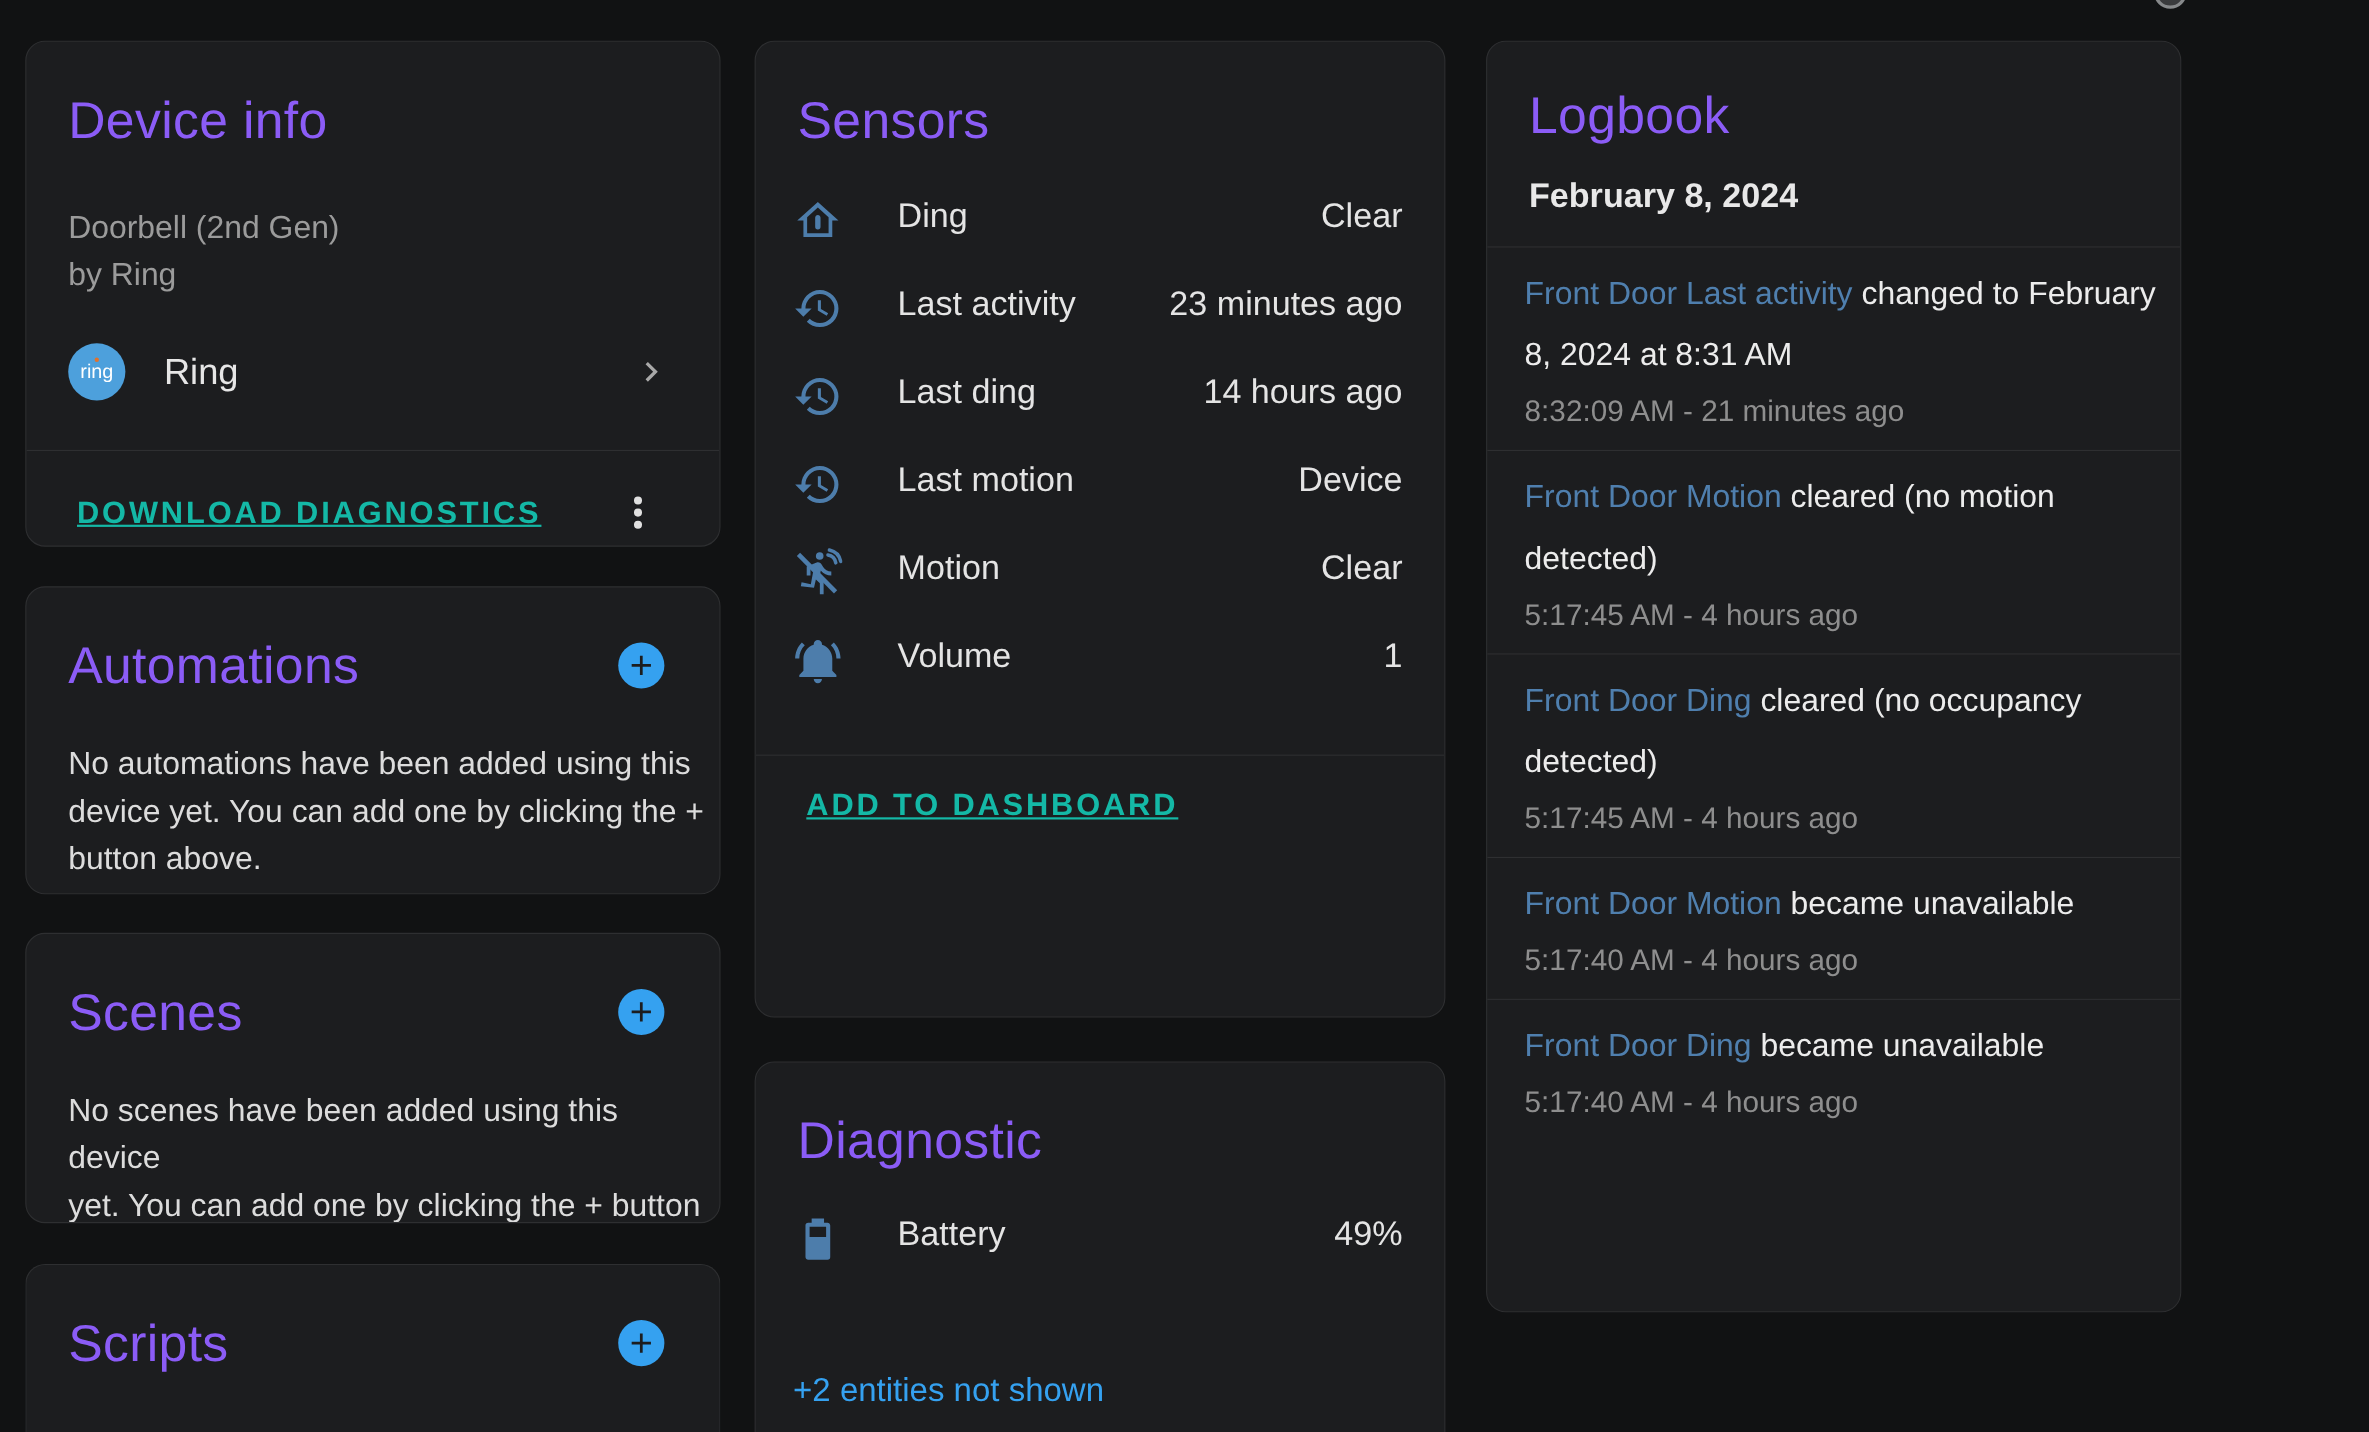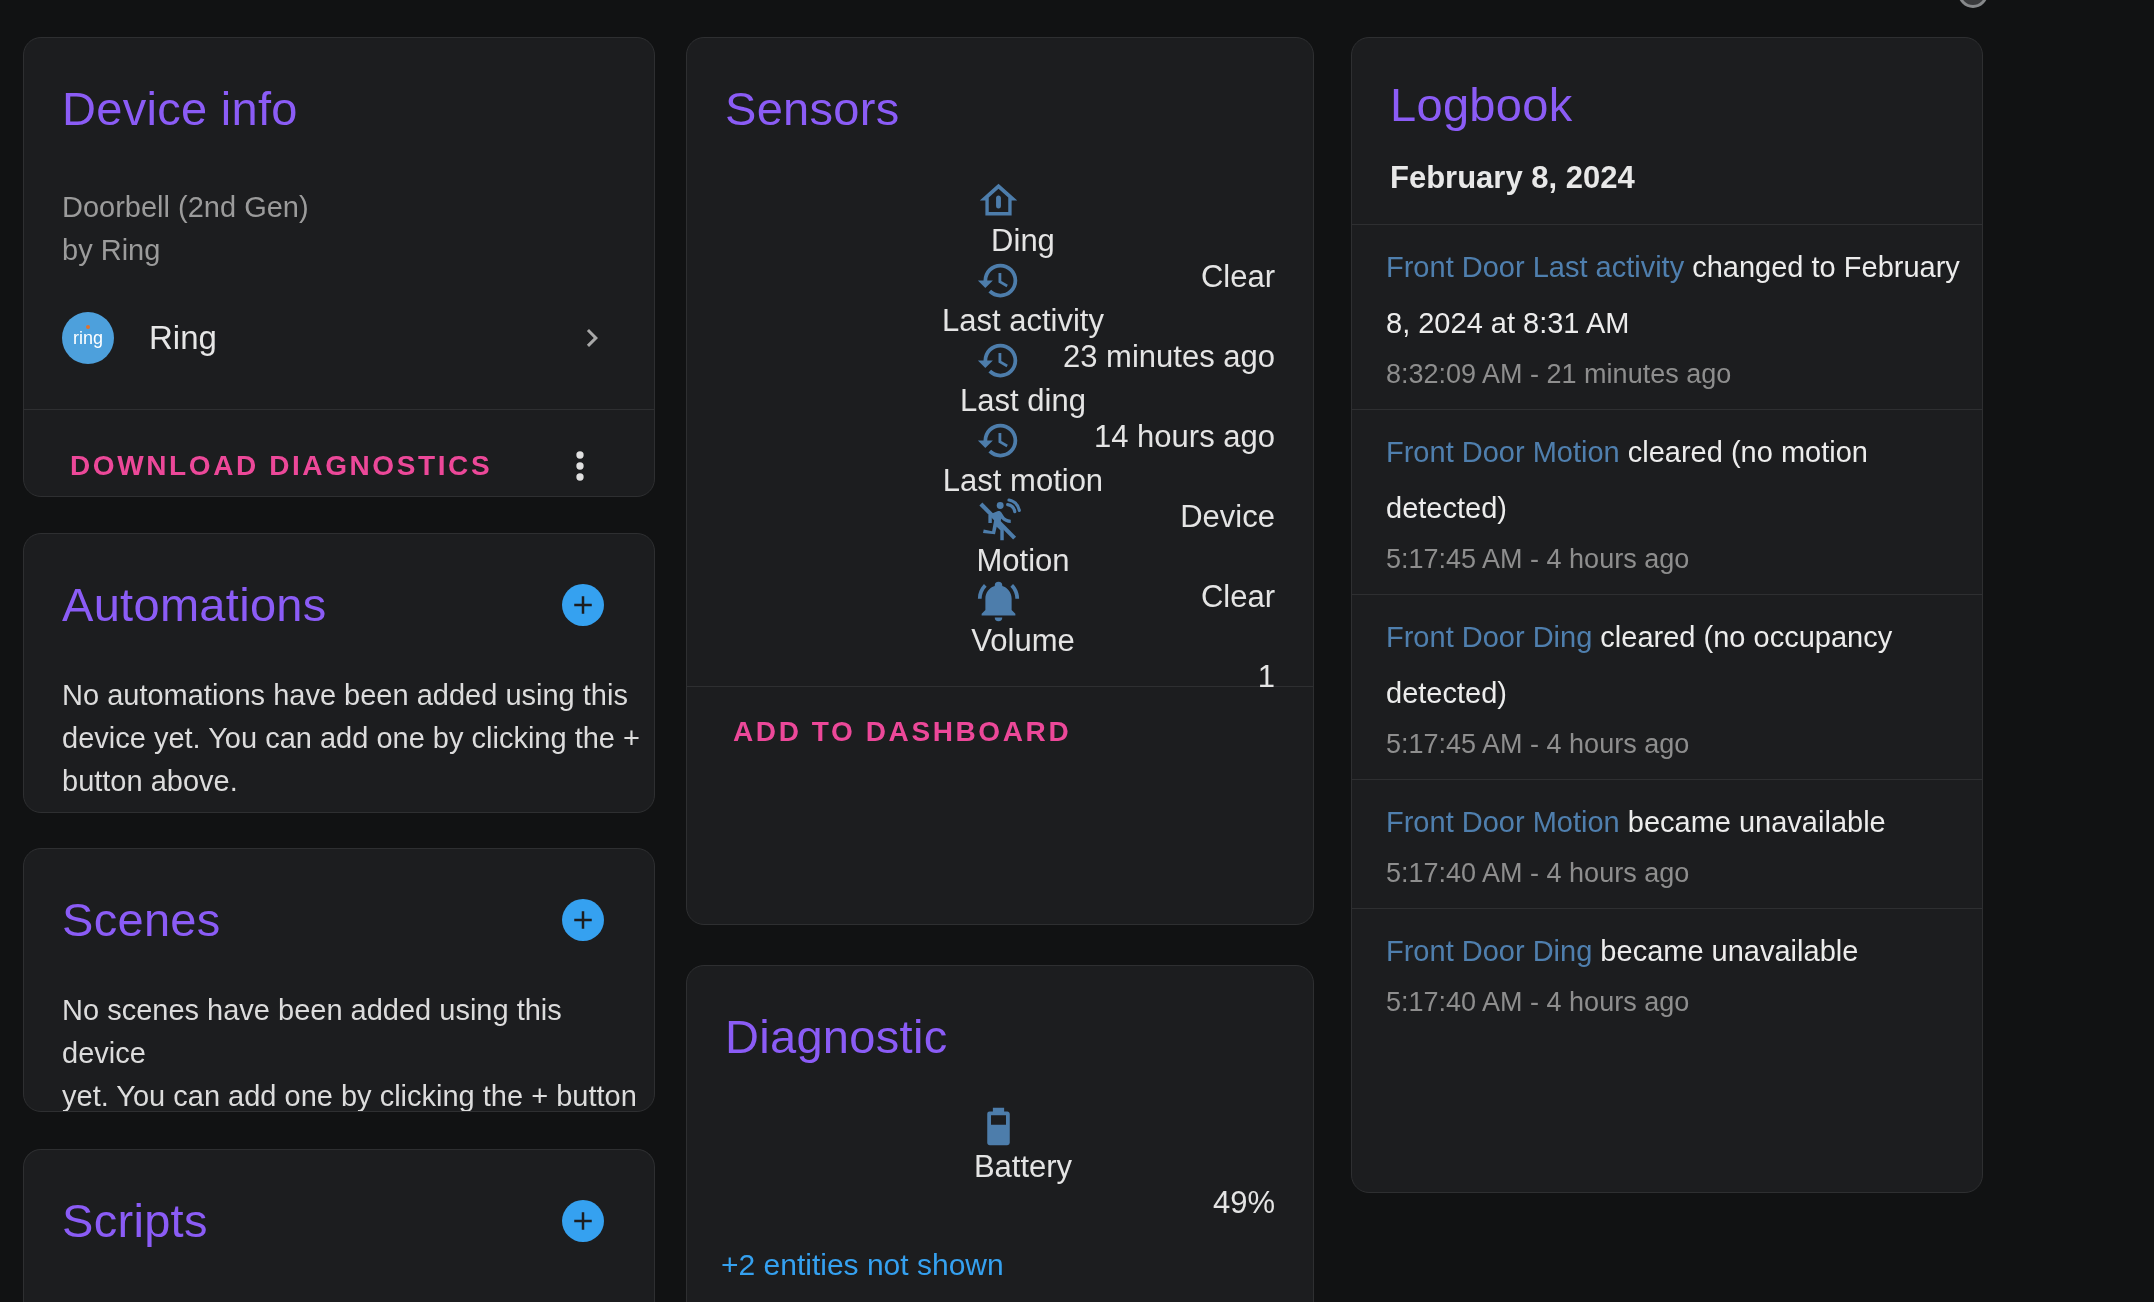--- a/index.html
+++ b/index.html
@@ -84,36 +84,36 @@
   .divider { height: 1px; background: #2e2f31; }
   .dev-divider { margin-top: 45px; }
   .action-row {
     display: flex;
     align-items: center;
     justify-content: space-between;
     height: 112px;
     padding: 0 52px 0 46px;
   }
   .text-btn {
-    color: #ec4899;
+    color: #14b8a6;
     font-size: 28px;
     font-weight: 700;
     letter-spacing: 2.6px;
     cursor: pointer;
     white-space: nowrap;
+    text-decoration: underline;
   }
   .kebab { width: 44px; height: 58px; fill: #e0e0e0; cursor: pointer; }
   .entity-rows { margin-top: 40px; }
   .entity-row {
     display: flex;
-    align-items: center;
+    align-items: flex-start;
     height: 80px;
     padding: 0 38px 0 34px;
     cursor: pointer;
-    flex-direction: column;
   }
   .entity-row svg { width: 45px; height: 45px; flex: 0 0 auto; }
   .eicon { fill: #4d7dab; }
   .entity-label { margin-left: 50px; font-size: 31px; color: #e4e4e4; }
   .entity-value { margin-left: auto; font-size: 31px; color: #e4e4e4; text-align: right; }
   .card-footer {
     display: flex;
     align-items: center;
     height: 90px;
     padding-left: 46px;

